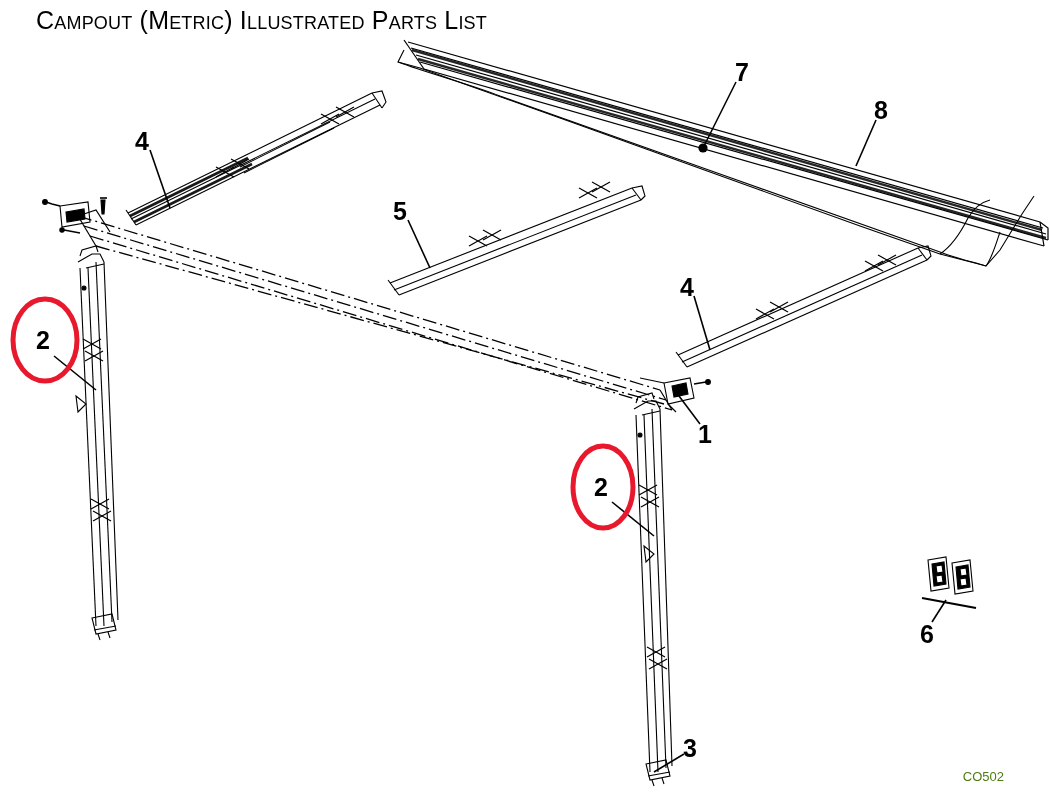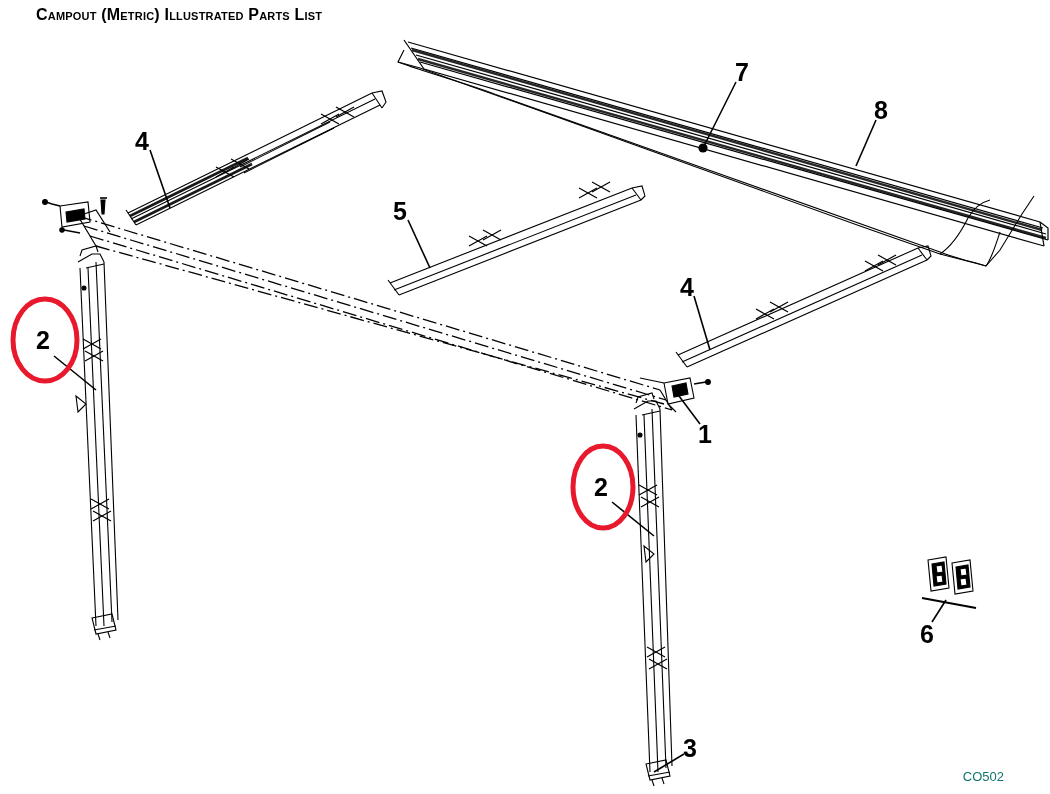--- a/index.html
+++ b/index.html
@@ -4,32 +4,32 @@
 <style>
   html,body{margin:0;padding:0;background:#ffffff;}
   body{
     width:1050px;height:794px;position:relative;overflow:hidden;
     font-family:"Liberation Sans", sans-serif;
     -webkit-font-smoothing:antialiased;
   }
   #page-title{
     position:absolute;left:36px;top:6px;
     font-family:"Liberation Sans", sans-serif;
-    font-weight:bold;
-    font-size:16px;
+    font-weight:normal;
+    font-size:25px;
     font-variant:small-caps;
     letter-spacing:0.2px;
     color:#000;
     white-space:nowrap;
   }
   #drawing{position:absolute;left:0;top:0;width:1050px;height:794px;}
   #doc-code{
     position:absolute;left:1004px;top:769px;
     font-family:"Liberation Sans", sans-serif;
-    font-size:13px;color:#0f766e;white-space:nowrap;
+    font-size:13px;color:#4d7c0f;white-space:nowrap;
     transform:translateX(-100%);
   }
   .callout-num{
     font-family:"Liberation Sans", sans-serif;
     font-weight:bold;font-size:25px;fill:#000;
   }
 </style>
 </head>
 <body>
 

